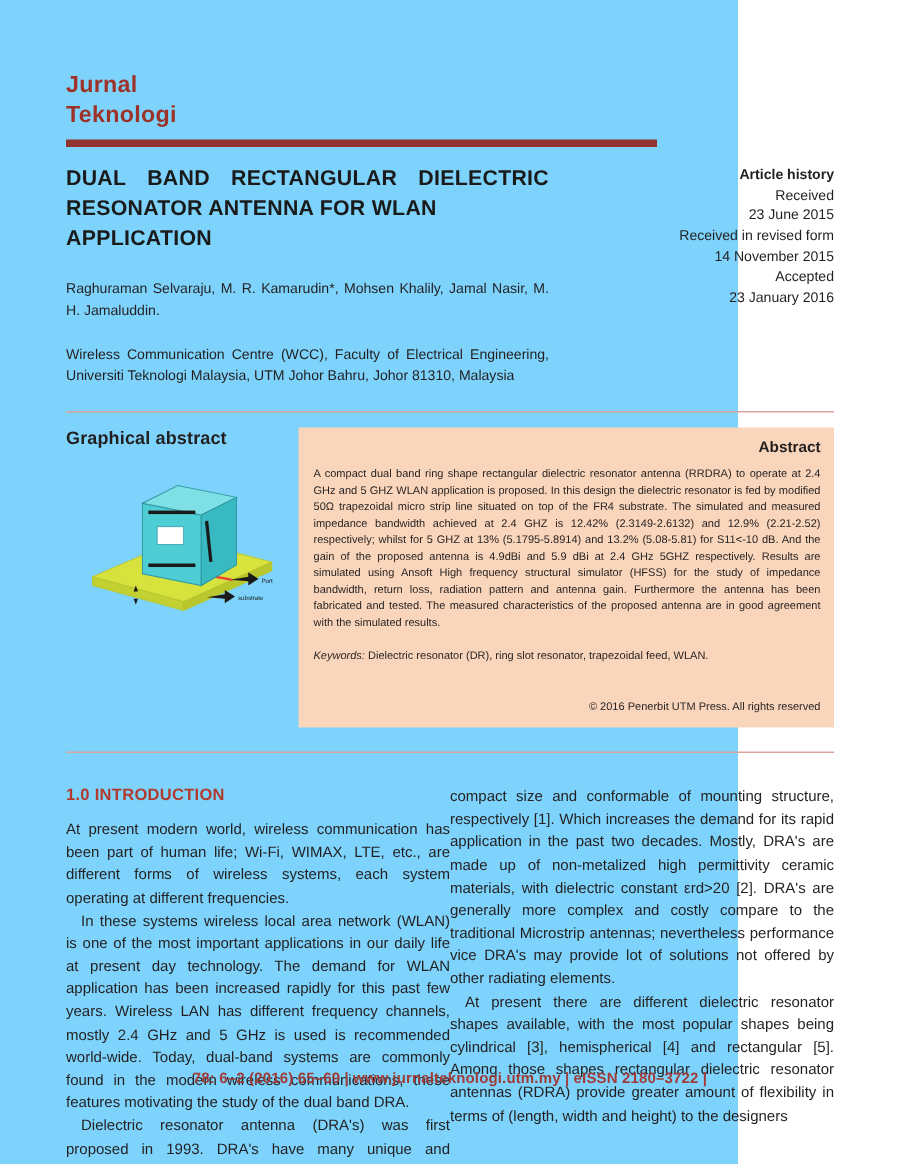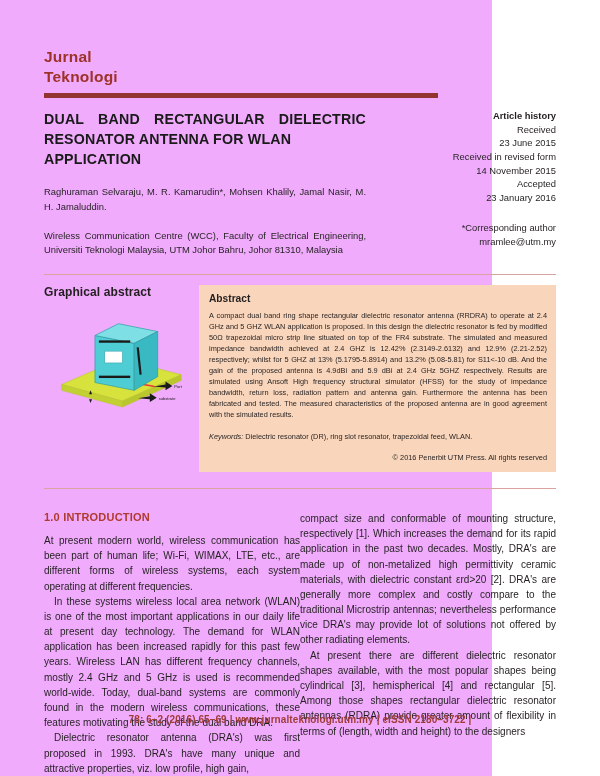--- a/index.html
+++ b/index.html
@@ -14,21 +14,21 @@
     color: #231f20;
     position: relative;
     overflow: hidden;
   }
 
   .page {
     position: absolute;
     left: 0; top: 0;
     width: 492px;
     height: 776px;
-    background: #f0abfc;
+    background: #7dd3fc;
   }
 
   .content {
     position: absolute;
     left: 44px;
     top: 44px;
     width: 512px;
   }
 
   
@@ -169,36 +169,37 @@
     flex: 1 1 auto;
     background: #f9d6bb;
     padding: 8px 9px 10px 10px;
     box-sizing: border-box;
     min-height: 168px;
   }
   .abstract-heading {
     font-size: 10.2px;
     font-weight: bold;
     margin-bottom: 6px;
+    text-align: right;
   }
   .abstract-body {
     font-size: 7.35px;
     line-height: 1.5;
     text-align: justify;
     text-align-last: left;
   }
   .keywords {
     margin-top: 11px;
     font-size: 7.35px;
     line-height: 1.5;
     font-style: italic;
   }
   .keywords .kw-text { font-style: normal; }
   .copyright {
-    margin-top: 11px;
+    margin-top: 24px;
     font-size: 7.35px;
     text-align: right;
   }
 
   
   .section-heading {
     color: #b03a2e;
     font-size: 11px;
     font-weight: bold;
     letter-spacing: .2px;
@@ -262,24 +263,20 @@
       </div>
 
       <div class="meta-col">
         <div class="history-title">Article history</div>
         <div class="history-line">Received</div>
         <div class="history-line">23 June 2015</div>
         <div class="history-line">Received in revised form</div>
         <div class="history-line">14 November 2015</div>
         <div class="history-line">Accepted</div>
         <div class="history-line">23 January 2016</div>
-        <div class="corresponding">
-          <div>*Corresponding author</div>
-          <div>mramlee@utm.my</div>
-        </div>
       </div>
     </div>
 
     <div class="divider"></div>
 
     <div class="abstract-row">
 
       <div class="graphical-col">
         <div class="graphical-heading">Graphical abstract</div>
         <div class="graphical-figure">

